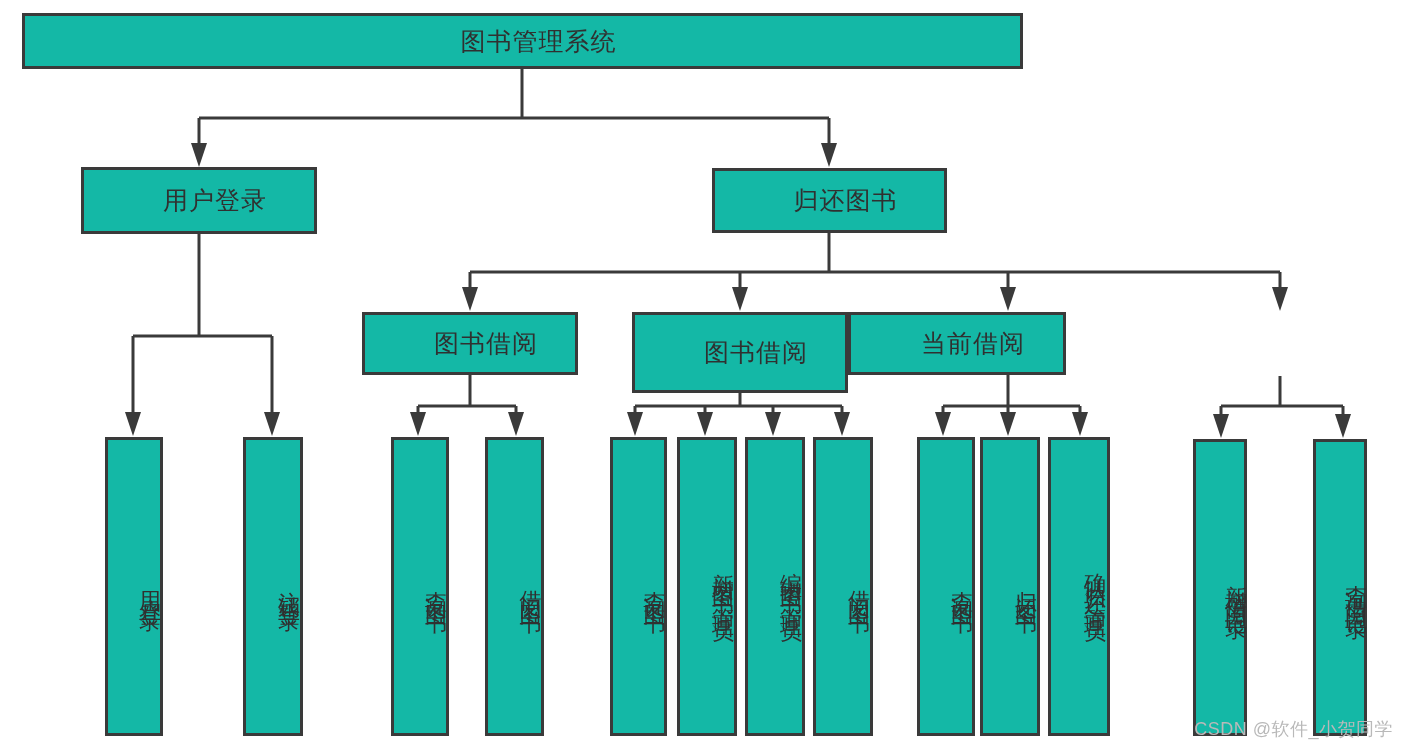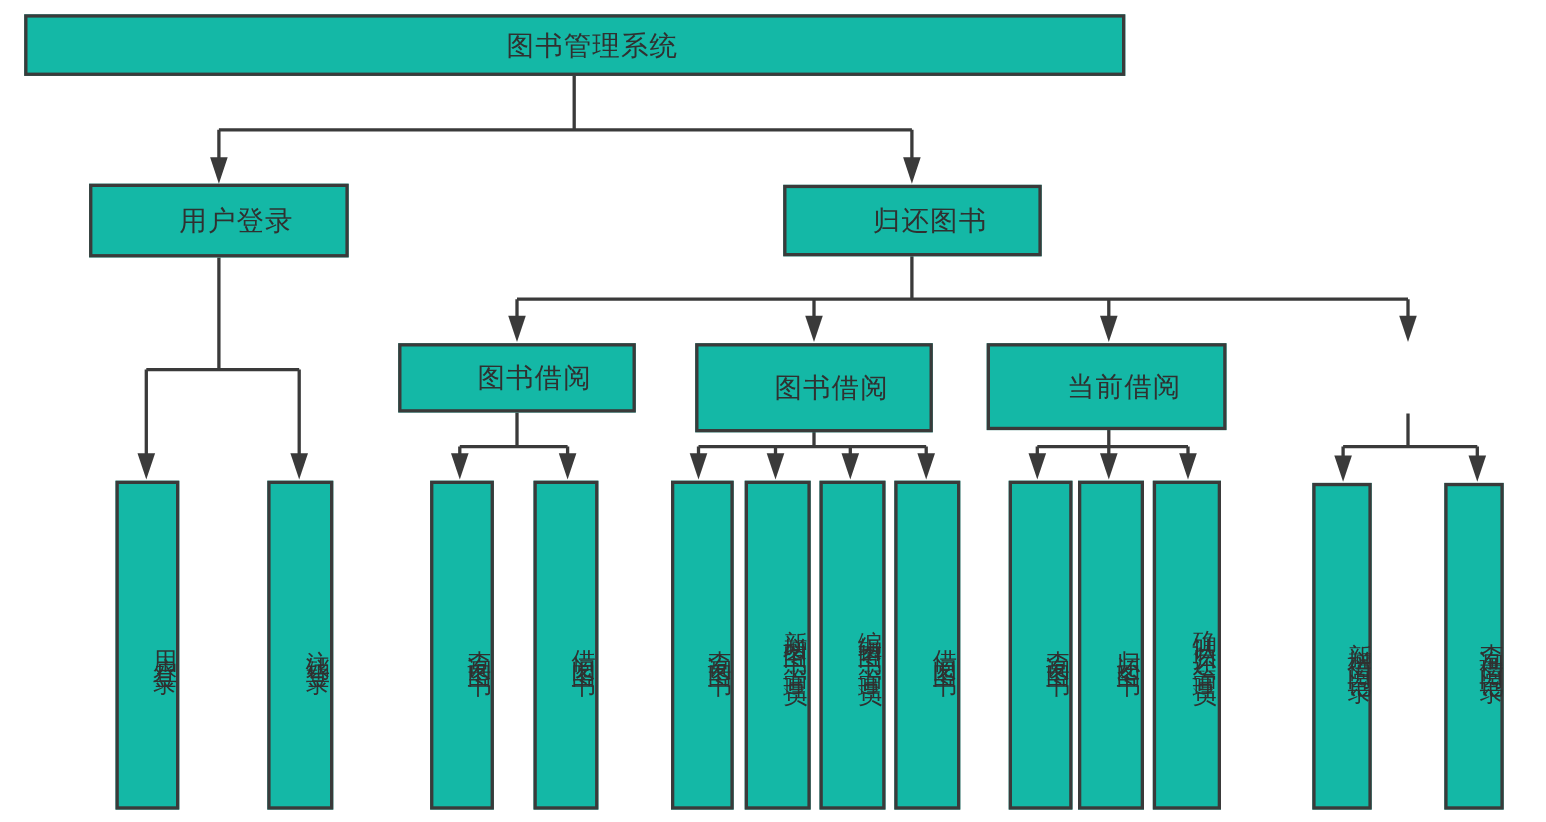--- a/index.html
+++ b/index.html
@@ -82,33 +82,34 @@
     </g>
   </svg>
 
   <div class="node h" style="left:22px;top:13px;width:1001px;height:56px">图书管理系统</div>
 
   <div class="node h" style="left:81px;top:167px;width:236px;height:67px">用户登录</div>
   <div class="node h" style="left:712px;top:168px;width:235px;height:65px">归还图书</div>
 
   <div class="node h" style="left:362px;top:312px;width:216px;height:63px">图书借阅</div>
   <div class="node h" style="left:632px;top:312px;width:216px;height:81px">图书借阅</div>
-  <div class="node h" style="left:897px;top:312px;width:218px;height:79px">当前借阅</div>
+  <div class="node h" style="left:848px;top:312px;width:218px;height:63px">当前借阅</div>
 
   <div class="node v" style="left:105px;top:437px;width:58px;height:299px">用户登录</div>
   <div class="node v" style="left:243px;top:437px;width:60px;height:299px">注销登录</div>
 
   <div class="node v" style="left:391px;top:437px;width:58px;height:299px">查询图书</div>
   <div class="node v" style="left:485px;top:437px;width:59px;height:299px">借阅图书</div>
 
   <div class="node v" style="left:610px;top:437px;width:57px;height:299px">查询图书</div>
   <div class="node v" style="left:677px;top:437px;width:60px;height:299px">新增图书（管理员）</div>
   <div class="node v" style="left:745px;top:437px;width:60px;height:299px">编辑图书（管理员）</div>
   <div class="node v" style="left:813px;top:437px;width:60px;height:299px">借阅图书</div>
 
   <div class="node v" style="left:917px;top:437px;width:58px;height:299px">查询图书</div>
   <div class="node v" style="left:980px;top:437px;width:60px;height:299px">归还图书</div>
   <div class="node v" style="left:1048px;top:437px;width:62px;height:299px">确认归还（管理员）</div>
 
   <div class="node v" style="left:1193px;top:439px;width:54px;height:297px">新增借阅记录</div>
   <div class="node v" style="left:1313px;top:439px;width:54px;height:297px">查询借阅记录</div>
 
+  <div class="watermark">CSDN @软件_小贺同学</div>
 </div>
 
 </body></html>

